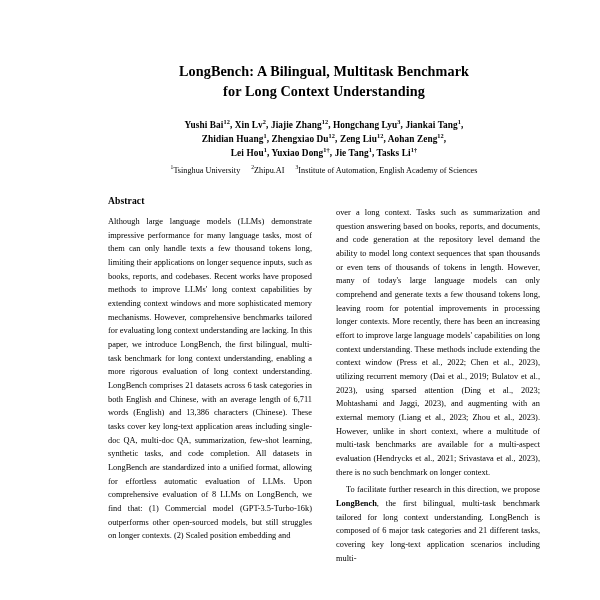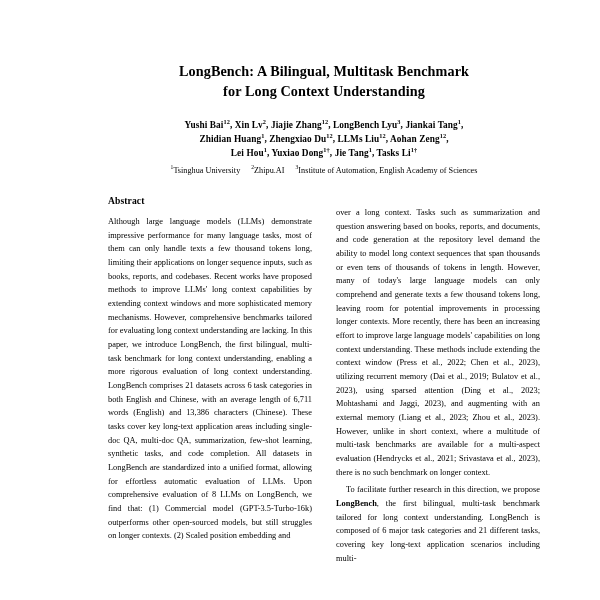--- a/index.html
+++ b/index.html
@@ -109,22 +109,22 @@
 <div class="page">
 
   <div class="title-block">
     <h1 class="paper-title">
       <span class="title-line">LongBench: A Bilingual, Multitask Benchmark</span>
       <span class="title-line">for Long Context Understanding</span>
     </h1>
   </div>
 
   <div class="authors-block">
-    <div class="author-line"><span>Yushi Bai</span><sup>12</sup>, <span>Xin Lv</span><sup>2</sup>, <span>Jiajie Zhang</span><sup>12</sup>, <span>LongBench Lyu</span><sup>3</sup>, <span>Jiankai Tang</span><sup>1</sup>,</div>
-    <div class="author-line"><span>Zhidian Huang</span><sup>1</sup>, <span>Zhengxiao Du</span><sup>12</sup>, <span>LLMs Liu</span><sup>12</sup>, <span>Aohan Zeng</span><sup>12</sup>,</div>
+    <div class="author-line"><span>Yushi Bai</span><sup>12</sup>, <span>Xin Lv</span><sup>2</sup>, <span>Jiajie Zhang</span><sup>12</sup>, <span>Hongchang Lyu</span><sup>3</sup>, <span>Jiankai Tang</span><sup>1</sup>,</div>
+    <div class="author-line"><span>Zhidian Huang</span><sup>1</sup>, <span>Zhengxiao Du</span><sup>12</sup>, <span>Zeng Liu</span><sup>12</sup>, <span>Aohan Zeng</span><sup>12</sup>,</div>
     <div class="author-line"><span>Lei Hou</span><sup>1</sup>, <span>Yuxiao Dong</span><sup>1†</sup>, <span>Jie Tang</span><sup>1</sup>, <span>Tasks Li</span><sup>1†</sup></div>
     <div class="affil-line"><span class="affil-item"><sup>1</sup><span>Tsinghua University</span></span><span class="affil-item"><sup>2</sup><span>Zhipu.AI</span></span><span class="affil-item"><sup>3</sup><span>Institute of Automation, English Academy of Sciences</span></span></div>
   </div>
 
   <div class="columns">
 
     <div class="col col-left">
       <div class="section-heading">Abstract</div>
       <p>Although large language models (LLMs) demonstrate impressive performance for many language tasks, most of them can only handle texts a few thousand tokens long, limiting their applications on longer sequence inputs, such as books, reports, and codebases. Recent works have proposed methods to improve LLMs' long context capabilities by extending context windows and more sophisticated memory mechanisms. However, comprehensive benchmarks tailored for evaluating long context understanding are lacking. In this paper, we introduce LongBench, the first bilingual, multi-task benchmark for long context understanding, enabling a more rigorous evaluation of long context understanding. LongBench comprises 21 datasets across 6 task categories in both English and Chinese, with an average length of 6,711 words (English) and 13,386 characters (Chinese). These tasks cover key long-text application areas including single-doc QA, multi-doc QA, summarization, few-shot learning, synthetic tasks, and code completion. All datasets in LongBench are standardized into a unified format, allowing for effortless automatic evaluation of LLMs. Upon comprehensive evaluation of 8 LLMs on LongBench, we find that: (1) Commercial model (GPT-3.5-Turbo-16k) outperforms other open-sourced models, but still struggles on longer contexts. (2) Scaled position embedding and</p>
     </div>

